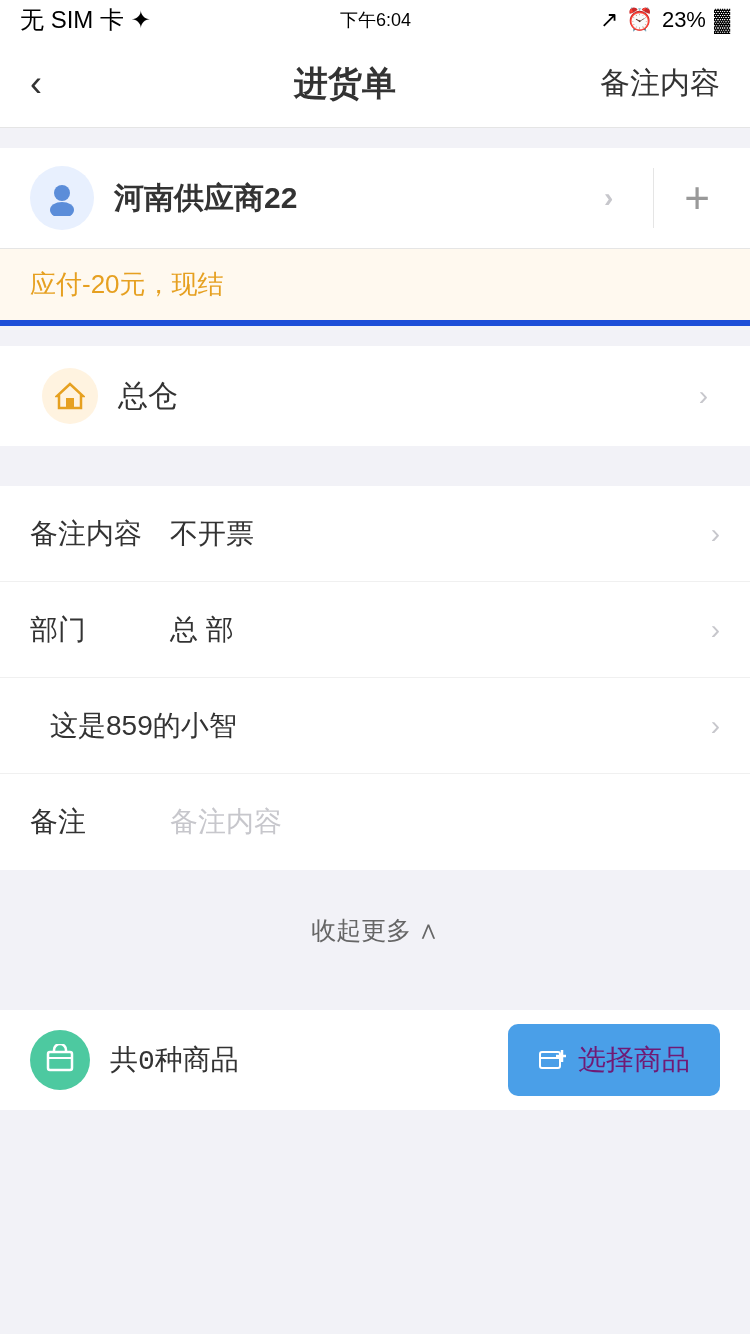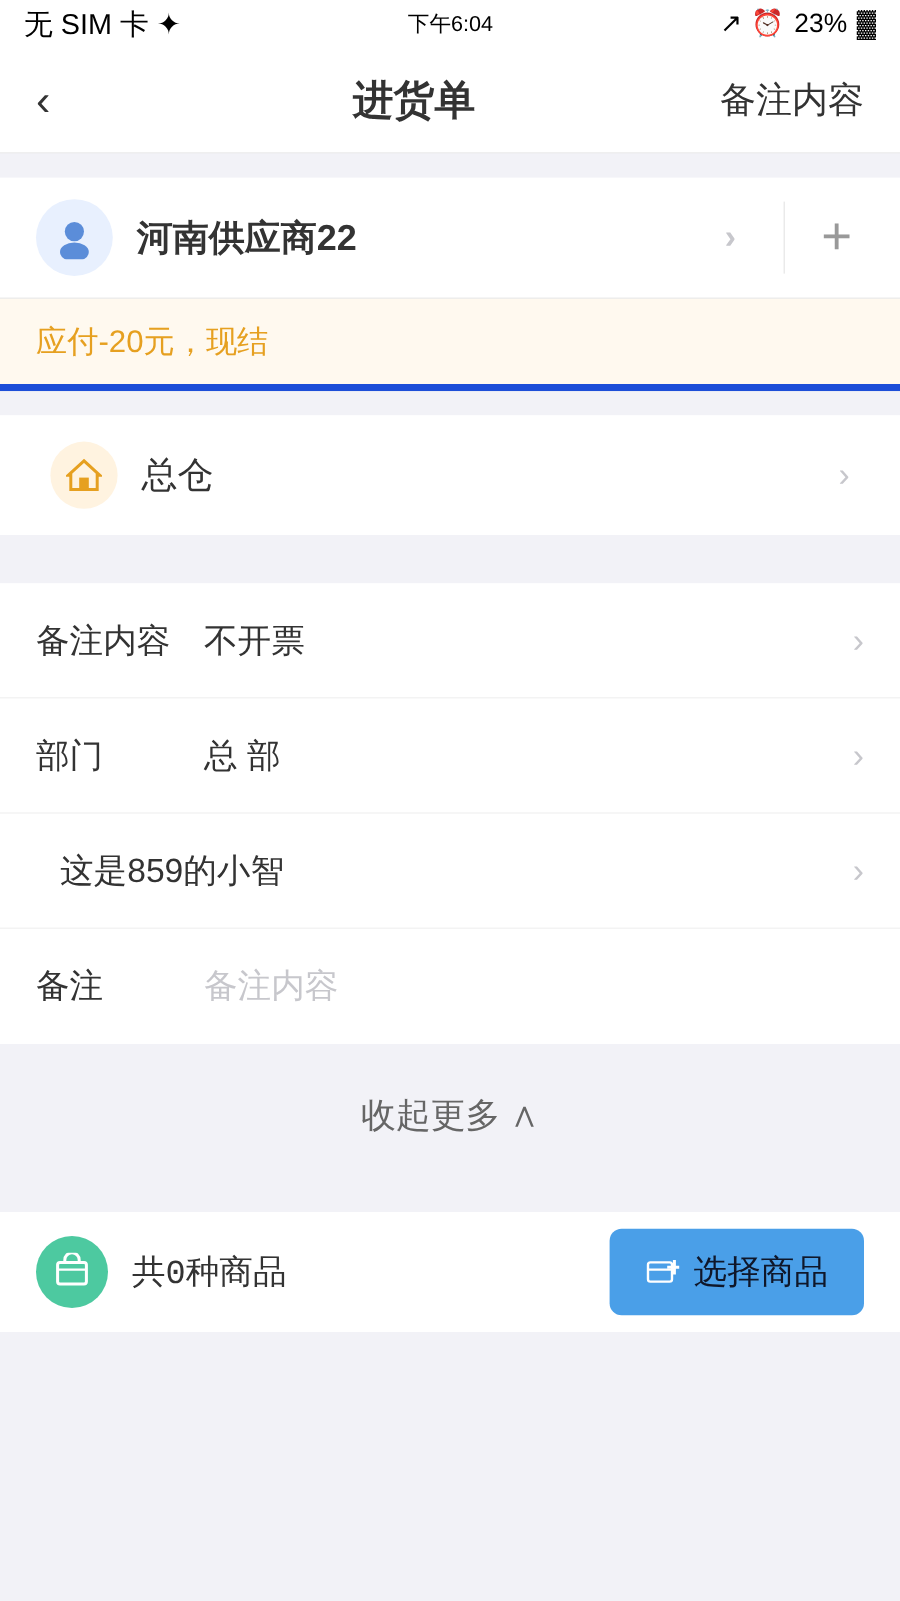--- a/index.html
+++ b/index.html
@@ -181,21 +181,21 @@
       padding-left: 20px;
     }
 
     
     .collapse-row {
       background: #f2f2f7;
       height: 80px;
       display: flex;
       align-items: center;
       justify-content: center;
-      font-size: 29px;
+      font-size: 25px;
       color: #666;
       cursor: pointer;
       margin-top: 20px;
     }
 
     
     .bottom-section {
       background: #fff;
       display: flex;
       align-items: center;
@@ -215,21 +215,21 @@
       flex-shrink: 0;
     }
     .product-count {
       flex: 1;
       font-size: 28px;
       color: #333;
       font-family: Liberation Mono, monospace;
     }
     .select-btn {
       background: #4a9fe8;
-      color: #0f172a;
+      color: #701a75;
       font-size: 28px;
       height: 72px;
       padding: 15px 30px;
       border-radius: 10px;
       display: flex;
       align-items: center;
       gap: 12px;
       cursor: pointer;
     }
   </style>

